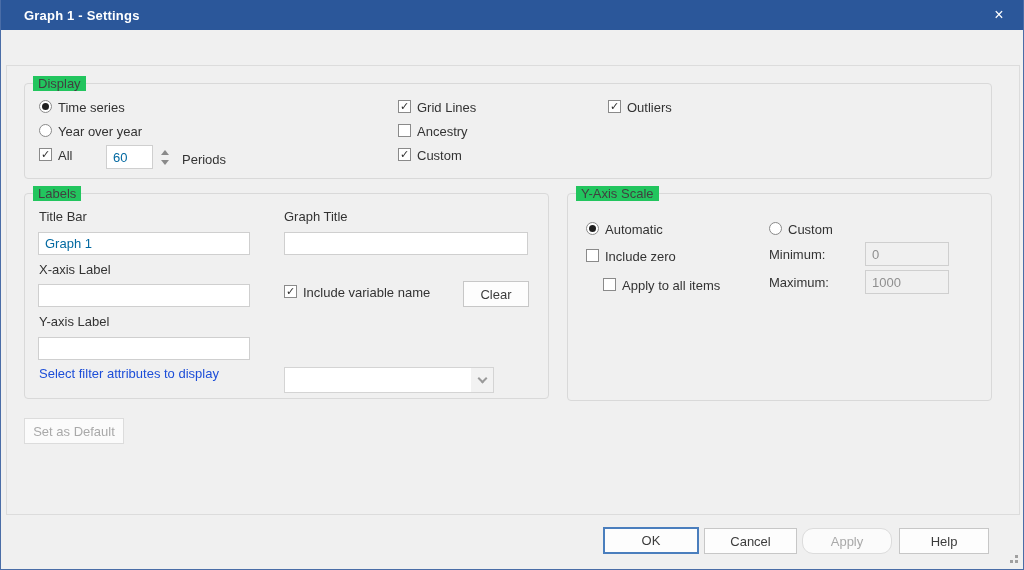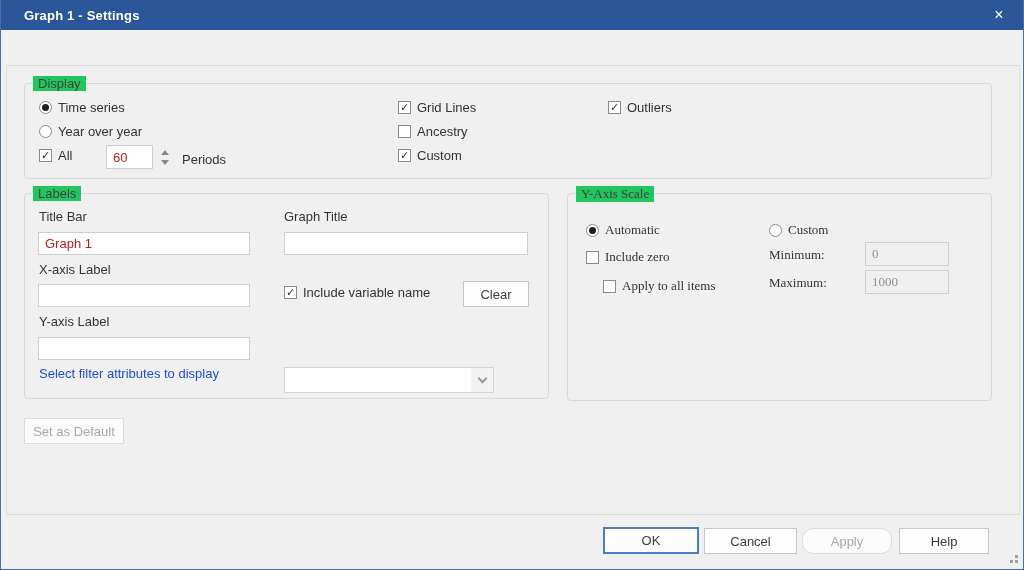--- a/index.html
+++ b/index.html
@@ -39,44 +39,44 @@
     background:#f0f0f0; border:1px solid #dcdcdc; z-index:1;
   }
   
   .group { position:absolute; border:1px solid #d9d9d9; border-radius:4px; }
   .legend {
     position:absolute; top:-8px; left:8px; background:#22c55e;
     padding:0 5px; font-size:13px; color:#404040;
   }
   #group-display { left:17px; top:17px;  width:968px; height:96px; }
   #group-labels  { left:17px; top:127px; width:525px; height:206px; }
-  #group-yaxis   { left:560px; top:127px; width:425px; height:208px;font-family:Liberation Serif, serif; }
+  #group-yaxis   { left:560px; top:127px; width:425px; height:208px; }
   
   .ctrl-row {
-    position:absolute; display:flex; align-items:center; gap:6px;
+    position:absolute; display:flex; gap:6px;
     font-size:13px; color:#333333; white-space:nowrap;
   }
   .cb {
     width:13px; height:13px; border:1px solid #8a8a8a; background:#ffffff;
     display:inline-flex; align-items:center; justify-content:center;
     font-size:11px; line-height:11px; color:#2e2e2e; flex:0 0 13px;
   }
   .rd {
     width:13px; height:13px; border:1px solid #8a8a8a; border-radius:50%;
     background:#ffffff; position:relative; flex:0 0 13px;
   }
   .rd.on::after {
     content:""; position:absolute; left:2px; top:2px; width:7px; height:7px;
     border-radius:50%; background:#1f1f1f;
   }
   .field-label { position:absolute; font-size:13px; color:#333333; white-space:nowrap; }
   .field-label.dim { color:#1d4ed8; }
   .tb {
     position:absolute; border:1px solid #cfcfcf; background:#ffffff;
-    font-size:13px; color:#b91c1c; padding:0 6px; font-family:inherit; outline:none;
+    font-size:13px; color:#0369a1; padding:0 6px; font-family:inherit; outline:none;
   }
   .tb.disabled { background:#f0f0f0; color:#8f8f8f; }
   
   .spin { position:absolute; display:flex; flex-direction:column; gap:5px; align-items:center; }
   .tri-up   { width:0; height:0; border-left:4px solid transparent; border-right:4px solid transparent; border-bottom:5px solid #8a8a8a; }
   .tri-down { width:0; height:0; border-left:4px solid transparent; border-right:4px solid transparent; border-top:5px solid #8a8a8a; }
   
   .combo {
     position:absolute; background:#ffffff; border:1px solid #d4d4d4;
     display:flex; align-items:center; justify-content:space-between;

